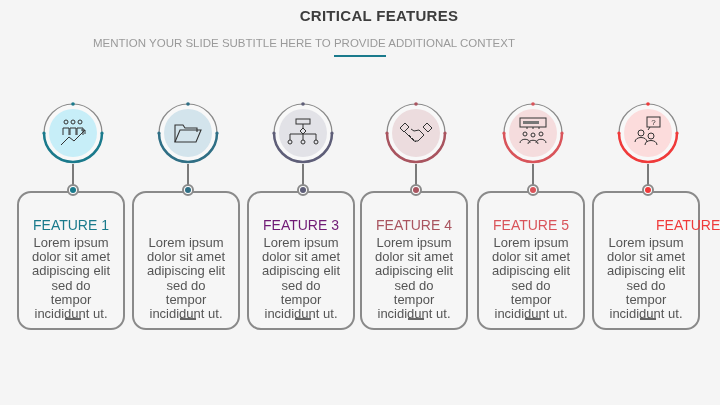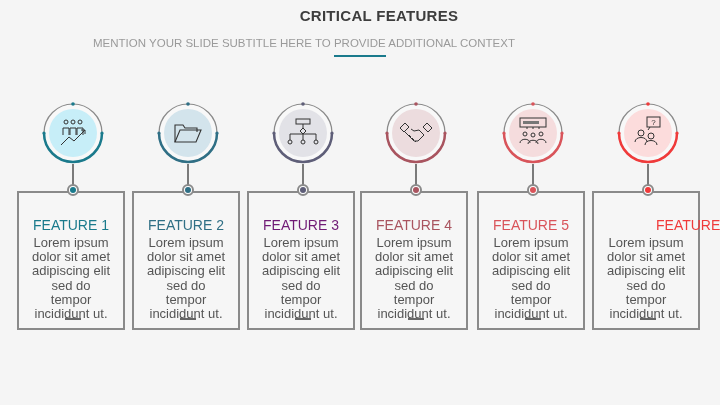--- a/index.html
+++ b/index.html
@@ -6,21 +6,21 @@
   body{width:720px;height:405px;background:#f5f5f5;font-family:"Liberation Sans",sans-serif;position:relative;overflow:hidden;}
   .title{position:absolute;top:7px;left:0;width:720px;text-align:center;font-weight:bold;font-size:15px;color:#3d3d3d;letter-spacing:0.3px;font-family:"Liberation Sans",sans-serif;margin-left:19px;}
   .subtitle{position:absolute;top:37px;left:0;width:608px;text-align:center;font-size:11.5px;color:#9a9a9a;}
   .underline{position:absolute;top:55px;left:334px;width:52px;height:2px;background:#1a7a8c;}
   .col{position:absolute;top:100px;width:112px;height:235px;}
   .icon-wrap{position:absolute;left:25px;top:2px;width:62px;height:62px;}
   .icon-wrap svg{position:absolute;left:0;top:0;}
   .stem{position:absolute;left:55px;top:64px;width:2px;height:22px;background:#7a7a7a;}
   .node{position:absolute;left:50px;top:84px;width:8px;height:8px;border-radius:50%;border:2px solid #8a8a8a;background:#fff;}
   .node .dot{position:absolute;left:1px;top:1px;width:6px;height:6px;border-radius:50%;}
-  .box{position:absolute;left:0;top:91px;width:108px;height:139px;border:2px solid #8a8a8a;border-radius:0;background:#f6f6f6;box-sizing:border-box;}
+  .box{position:absolute;left:0;top:91px;width:108px;height:139px;border:2px solid #8a8a8a;border-radius:14px;background:#f6f6f6;box-sizing:border-box;}
   .ftitle{position:absolute;top:24px;left:0;width:100%;text-align:center;font-size:14px;}
   .fbody{position:absolute;top:43px;left:0;width:100%;text-align:center;font-size:13px;line-height:14.2px;color:#555;}
   .dash{position:absolute;left:46px;top:125px;width:16px;height:2px;background:#666;}
 </style>
 </head>
 <body>
 
 <div class="title">CRITICAL FEATURES</div>
 <div class="subtitle">MENTION YOUR SLIDE SUBTITLE HERE TO PROVIDE ADDITIONAL CONTEXT</div>
 <div class="underline"></div>
@@ -64,21 +64,20 @@
     <circle cx="-29" cy="0" r="1.6" fill="#2f6f85"></circle>
     <circle cx="29" cy="0" r="1.6" fill="#2f6f85"></circle>
     <g fill="none" stroke="#333" stroke-width="1.1">
             <path d="M-13 9v-17h8l2 3h12v4"></path>
             <path d="M-13 9l5-12h21l-5 12z"></path>
           </g>
   </svg>
       </div>
     <div class="stem"></div>
     <div class="box">
-      <div class="ftitle" style="color: rgb(47, 111, 133);">FEATURE 2</div>
       <div class="fbody" style="padding: 0px 12px; box-sizing: border-box;">Lorem ipsum dolor sit amet adipiscing elit sed do tempor incididunt ut.</div>
       <div class="dash"></div>
     </div>
     <div class="node">
         <div class="dot" style="background: rgb(47, 111, 133);"></div>
       </div>
   </div>
     <div class="col" style="left: 247px;">
     <div class="icon-wrap">
         <svg width="62" height="62" viewBox="-31 -31 62 62">

